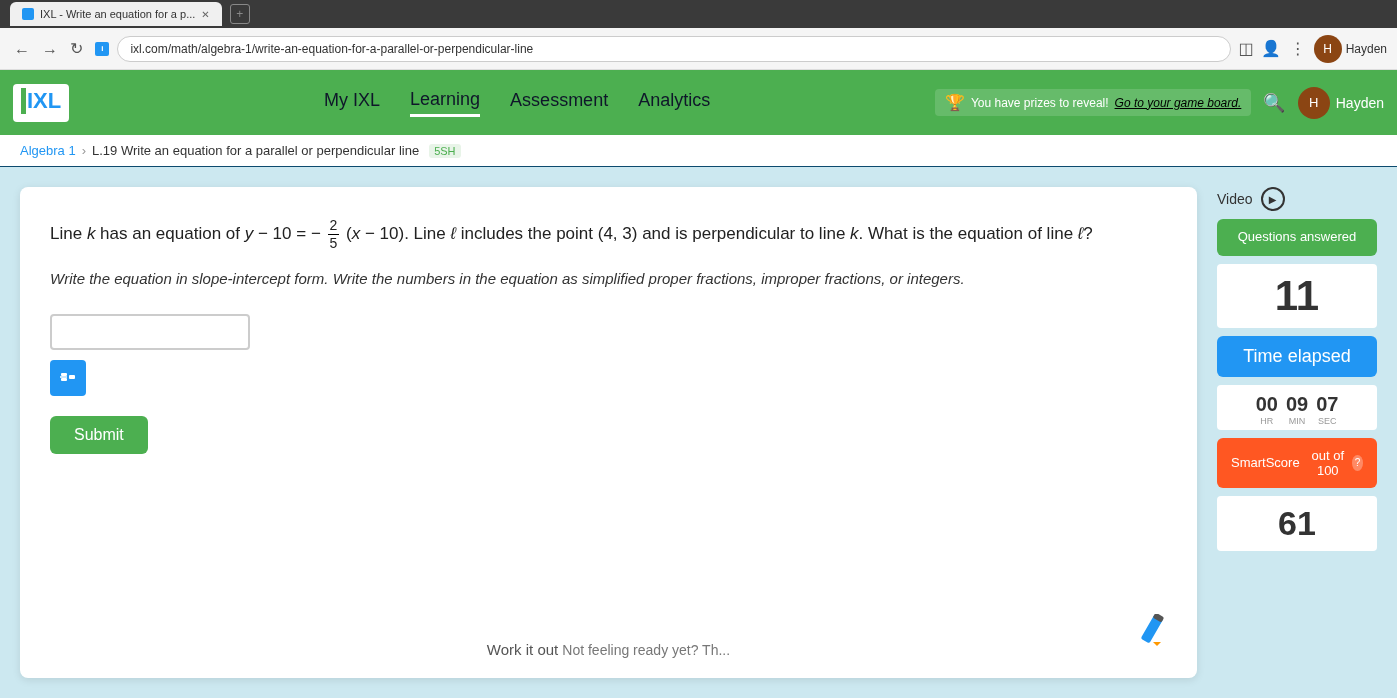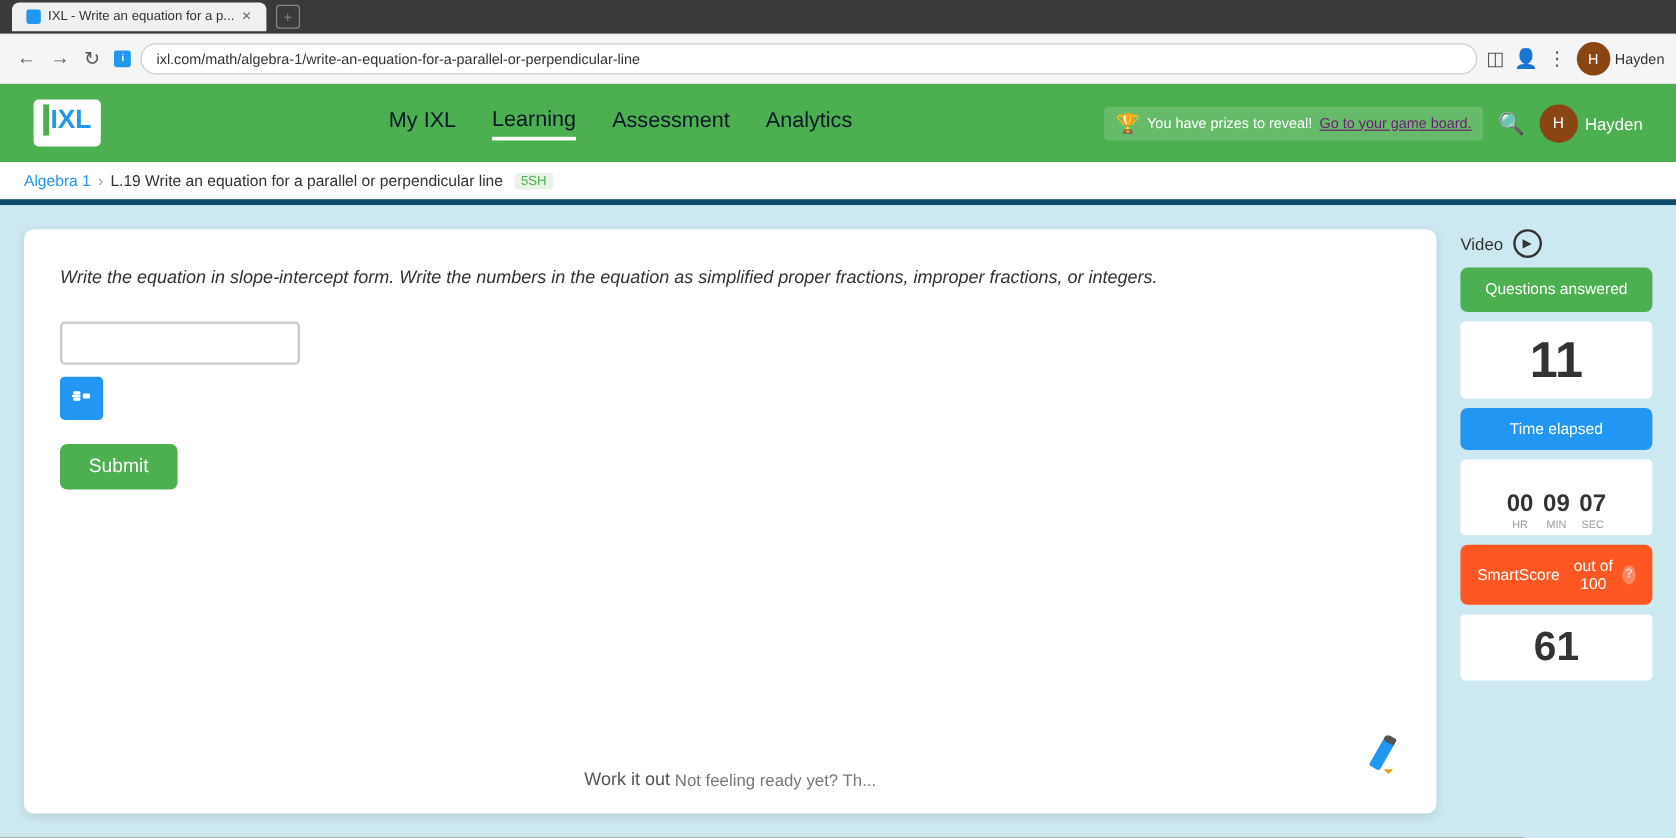--- a/index.html
+++ b/index.html
@@ -102,21 +102,21 @@
       display: flex;
       flex-direction: column;
     }
 
     
     .ixl-header {
       background: #4caf50;
       height: 65px;
       display: flex;
       align-items: center;
-      padding: 0 28px;
+      padding: 0 13px;
       position: relative;
     }
     .ixl-logo {
       background: white;
       border-radius: 4px;
       padding: 4px 8px;
       margin-right: 30px;
     }
     .header-nav {
       display: flex;
@@ -145,23 +145,24 @@
       background: rgba(255,255,255,0.15);
       border-radius: 4px;
       padding: 4px 10px;
       font-size: 12px;
       color: white;
       display: flex;
       align-items: center;
       gap: 6px;
     }
     .prizes-link {
-      color: #701a75;
+      color: #000000;
       text-decoration: underline;
       cursor: pointer;
+      font-style: italic;
     }
     .header-search {
       color: white;
       font-size: 18px;
       cursor: pointer;
     }
     .header-user {
       display: flex;
       align-items: center;
       gap: 6px;
@@ -185,21 +186,21 @@
 
     
     .breadcrumb-bar {
       background: white;
       padding: 8px 20px;
       font-size: 13px;
       color: #555;
       display: flex;
       align-items: center;
       gap: 6px;
-      border-bottom: 5px solid #0c4a6e;
+      border-bottom: 1px solid #0c4a6e;
     }
     .breadcrumb-link {
       color: #2196F3;
       cursor: pointer;
       text-decoration: none;
     }
     .breadcrumb-sep { color: #999; }
     .breadcrumb-current { color: #333; font-weight: 500; }
     .breadcrumb-code {
       background: #e8f4e8;
@@ -358,36 +359,35 @@
       text-align: center;
     }
 
     .time-elapsed-box {
       background: #2196F3;
       color: white;
       border-radius: 6px;
       padding: 10px 14px;
       text-align: center;
     }
-    .te-label { font-size: 13px; }
+    .te-label { font-size: 18px; }
 
     .time-display {
       display: flex;
       justify-content: center;
       gap: 8px;
       background: white;
       border-radius: 4px;
       padding: 8px 4px 4px;
       margin-top: 8px;
     }
     .time-unit {
       display: flex;
       flex-direction: column;
       align-items: center;
-      margin-top: 18px;
     }
     .time-number {
       font-size: 20px;
       font-weight: bold;
       color: #333;
     }
     .time-label {
       font-size: 9px;
       color: #999;
       text-transform: uppercase;
@@ -507,20 +507,29 @@
   <div class="breadcrumb-bar">
     <a class="breadcrumb-link">Algebra 1</a>
     <span class="breadcrumb-sep">›</span>
     <span class="breadcrumb-current">L.19 Write an equation for a parallel or perpendicular line</span>
     <span class="breadcrumb-code">5SH</span>
   </div>
 
   <div class="main-content">
 
     <div class="question-panel">
+      <div class="question-text">
+        Line <em>k</em> has an equation of <em>y</em> − 10 = −
+        <span class="frac">
+          <span class="frac-num">2</span>
+          <span class="frac-den">5</span>
+        </span>
+        (<em>x</em> − 10). Line <em>ℓ</em> includes the point (4, 3) and is
+        perpendicular to line <em>k</em>. What is the equation of line <em>ℓ</em>?
+      </div>
       <div class="instruction-text">
         Write the equation in slope-intercept form. Write the numbers in the equation as simplified
         proper fractions, improper fractions, or integers.
       </div>
 
       <input type="text" class="answer-input" style="">
       <button class="fraction-btn">
         <span class="fraction-icon">
           <svg width="18" height="18" viewBox="0 0 18 18" fill="none" xmlns="http://www.w3.org/2000/svg">
             <rect x="2" y="5" width="6" height="3" rx="1" fill="white"></rect>

